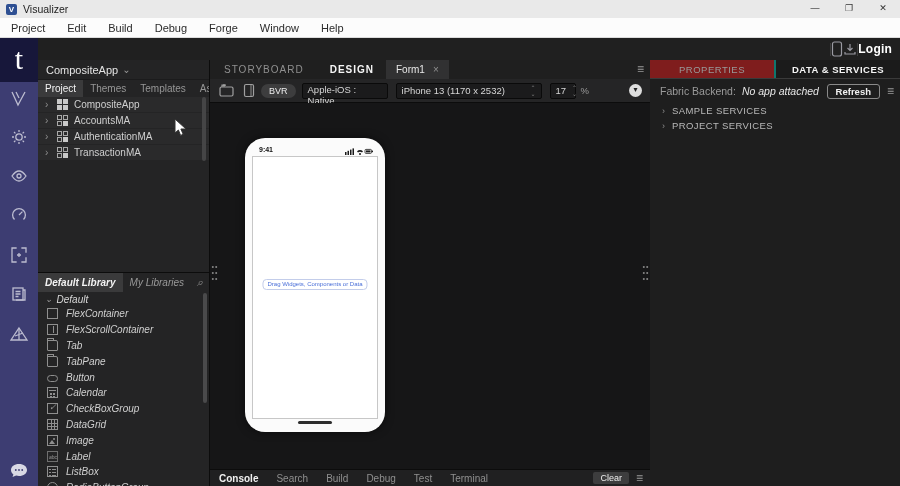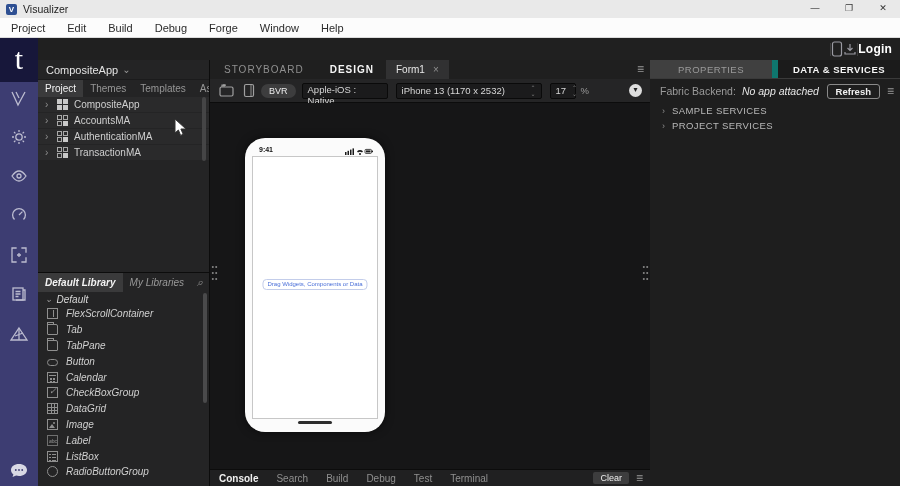--- a/index.html
+++ b/index.html
@@ -138,21 +138,21 @@
   .contab { font-size:10px; color:#8f8f8f; padding:0 9px; line-height:17px; }
   .contab.active { color:#f0f0f0; font-weight:bold; }
   .clearbtn { margin-left:auto; background:#3d3d3e; color:#ededed; font-size:9px;
     border-radius:2px; padding:1px 7px; }
   .console .menu { color:#9a9a9a; font-size:12px; padding:0 7px; }
 
   
   .rp { position:absolute; left:650px; top:60px; width:250px; height:426px; background:#1e1e1e; }
   .rtabs { height:19px; display:flex; border-bottom:1px solid #3a3a3a; }
   .rtab { flex:1; text-align:center; font-size:9.5px; letter-spacing:.5px; line-height:19px; }
-  .rtab.props { background:#404040; color:#9a9a9a; border-right:6px solid #0f766e; }
+  .rtab.props { background:#7f1d1d; color:#9a9a9a; border-right:2px solid #0f766e; }
   .rtab.data { background:#1b1b1b; color:#f5f5f5; font-weight:bold; }
   .fabric { height:24px; display:flex; align-items:center; padding:0 6px 0 10px; }
   .fabric .fl { color:#9a9a9a; font-size:10.5px; }
   .fabric .fv { color:#e6e6e6; font-size:10.5px; font-style:italic; margin-left:6px; }
   .refresh { margin-left:auto; border:1px solid #8a8a8a; border-radius:3px;
     color:#f0f0f0; font-size:9.5px; font-weight:bold; padding:1px 8px; }
   .fabric .menu { color:#9a9a9a; font-size:12px; padding-left:7px; }
   .rrow { height:15px; display:flex; align-items:center; padding-left:12px; gap:7px; }
   .rrow .chev { color:#8f8f8f; font-size:9px; }
   .rrow .lbl { color:#b9b9b9; font-size:9.5px; letter-spacing:.4px; }
@@ -324,20 +324,24 @@
       <div class="ltab active">Default Library</div>
       <div class="ltab">My Libraries</div>
       <div class="lsearch">
         <span>⌕</span>
       </div>
     </div>
     <div class="lgroup">
       <span class="chev">⌄</span>
       <span>Default</span>
     </div>
+    <div class="lrow">
+      <span class="wicon"></span>
+      <span class="lbl">FlexContainer</span>
+      </div>
     <div class="lrow">
       <span class="wicon wi-scroll"></span>
       <span class="lbl">FlexScrollContainer</span>
       </div>
     <div class="lrow">
       <span class="wicon wi-tab"></span>
       <span class="lbl">Tab</span>
       </div>
     <div class="lrow">
       <span class="wicon wi-tab"></span>

